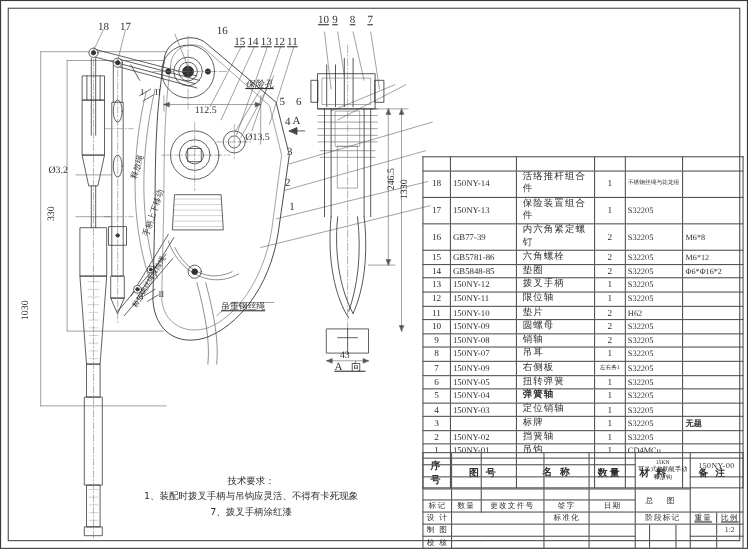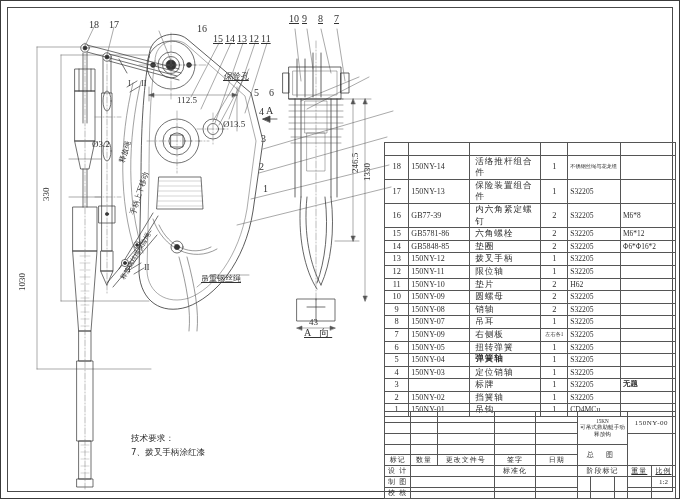--- a/index.html
+++ b/index.html
@@ -23,37 +23,37 @@
   .ptable td{border:1px solid #555;font-size:7.4px;height:11.6px;padding:0 2px;
              line-height:11.6px;color:#2d2d2d;}
   .ptable .c-no{width:22px;text-align:center;font-family:"Liberation Serif",serif;font-size:8.4px;}
   .ptable .c-dwg{width:62px;font-family:"Liberation Serif",serif;font-size:8px;}
   .ptable .c-name{width:76px;text-align:left;padding-left:5px;font-size:8.6px;letter-spacing:1px;}
   .ptable .c-qty{width:26px;text-align:center;font-family:"Liberation Serif",serif;font-size:8.4px;}
   .ptable .c-mat{width:52px;font-family:"Liberation Serif",serif;font-size:7.6px;}
   .ptable .c-rem{width:54px;font-size:7.4px;font-family:"Liberation Serif",serif;}
   .ptable .tiny{font-size:5.2px;}
   .ptable .hdr td{text-align:center;font-size:9px;letter-spacing:2px;height:13px;line-height:13px;font-weight:bold;}
-  .ptable .bold{font-weight:bold;font-family:Liberation Mono, monospace;}
+  .ptable .bold{font-weight:bold;}
 
   
   .tblock{position:absolute;left:383px;top:410px;width:292px;height:83px;}
   .tblock table{border-collapse:collapse;width:292px;height:83px;
                 font-family:"DejaVu Sans",sans-serif;}
   .tblock td{border:1px solid #555;font-size:7px;text-align:center;color:#2d2d2d;padding:0;}
   .tb-title{font-size:7.2px;line-height:1.25;}
   .tb-title .sm{font-size:5.2px;font-family:"Liberation Serif",serif;}
   .tb-zongtu{font-size:11px;letter-spacing:5px;}
   .tb-code{font-family:"Liberation Serif",serif;font-size:9.5px;letter-spacing:0.5px;}
   .tb-ratio{font-family:"Liberation Serif",serif;font-size:7.5px;}
   .tb-lab{font-size:7.2px;letter-spacing:1px;}
 
   
   .notes{position:absolute;left:130px;top:430px;font-family:"DejaVu Sans",sans-serif;
-         font-size:8.6px;line-height:14px;color:#2d2d2d;white-space:nowrap;}
+         font-size:8.6px;line-height:14px;color:#2d2d2d;white-space:nowrap;text-align:center;}
 </style>
 </head>
 <body>
 
 <div class="sheet">
   <div class="inner-frame"></div>
 
   <svg class="draw" viewBox="0 0 680 499">
     <g fill="none" stroke="#333" stroke-width="0.7" stroke-linecap="round">
 
@@ -368,40 +368,41 @@
   <div class="lbl num" style="left:258px;top:160px;">2</div>
   <div class="lbl num" style="left:262px;top:182px;">1</div>
 
   <div class="lbl num" style="left:127px;top:78px;font-size:8px;">I</div>
   <div class="lbl num" style="left:140px;top:78px;font-size:8px;">II</div>
   <div class="lbl num" style="left:127px;top:264px;font-size:8px;">I</div>
   <div class="lbl num" style="left:143px;top:262px;font-size:8px;">II</div>
 
   <div class="lbl dim" style="left:176px;top:82px;margin-top:12px;">112.5</div>
   <div class="lbl dim" style="left:222px;top:118px;">Ø13.5</div>
-  <div class="lbl dim" style="left:43px;top:138px;margin-left:48px;">Ø3.2</div>
+  <div class="lbl dim" style="left:43px;top:148px;">Ø3.2</div>
 
   <div class="lbl dim vert" style="left:40px;top:200px;transform:rotate(-90deg);">330</div>
   <div class="lbl dim vert" style="left:16px;top:290px;transform:rotate(-90deg);">1030</div>
   <div class="lbl dim vert" style="left:349px;top:172px;transform:rotate(-90deg);">246.5</div>
   <div class="lbl dim vert" style="left:361px;top:180px;transform:rotate(-90deg);">1330</div>
   <div class="lbl dim" style="left:308px;top:316px;">43</div>
 
   <div class="lbl cn ul" style="left:222px;top:70px;font-size:8.6px;font-style:italic;">保险孔</div>
   <div class="lbl cn ul" style="left:200px;top:272px;font-size:8px;">吊重钢丝绳</div>
 
   <div class="lbl cn vert" style="left:127px;top:212px;transform:rotate(-72deg);font-size:7.4px;">手柄上下移动</div>
   <div class="lbl cn vert" style="left:116px;top:160px;transform:rotate(-72deg);font-size:7.4px;">释放绳</div>
   <div class="lbl cn vert" style="left:118px;top:276px;transform:rotate(-60deg);font-size:6.6px;">释放钢丝绳保险绳</div>
 
   <div class="lbl num ul" style="left:303px;top:325px;font-size:10px;letter-spacing:3px;">A 向</div>
   <div class="lbl num" style="left:265px;top:104px;font-size:10px;">A</div>
 
   <div class="notes">
     <div>技术要求：</div>
+    <div>1、装配时拨叉手柄与吊钩应灵活、不得有卡死现象</div>
     <div>7、拨叉手柄涂红漆</div>
   </div>
 
   <table class="ptable">
     <tbody>
         <tr>
           <td class="c-no"></td>
           <td class="c-dwg"></td>
           <td class="c-name"></td>
           <td class="c-qty"></td>
@@ -544,20 +545,28 @@
           <td class="c-mat">S32205</td>
           <td class="c-rem"></td>
         </tr>
         <tr>
           <td class="c-no">1</td>
           <td class="c-dwg">150NY-01</td>
           <td class="c-name">吊钩</td>
           <td class="c-qty">1</td>
           <td class="c-mat">CD4MCu</td>
           <td class="c-rem"></td>
+        </tr>
+        <tr class="hdr">
+          <td class="c-no">序号</td>
+          <td class="c-dwg">图  号</td>
+          <td class="c-name">名  称</td>
+          <td class="c-qty">数量</td>
+          <td class="c-mat">材  料</td>
+          <td class="c-rem">备  注</td>
         </tr>
       </tbody>
   </table>
 
   <div class="tblock">
     <table>
       <tbody>
           <tr style="height:11px;">
         <td style="width:26px;"></td>
             <td style="width:26px;"></td>

